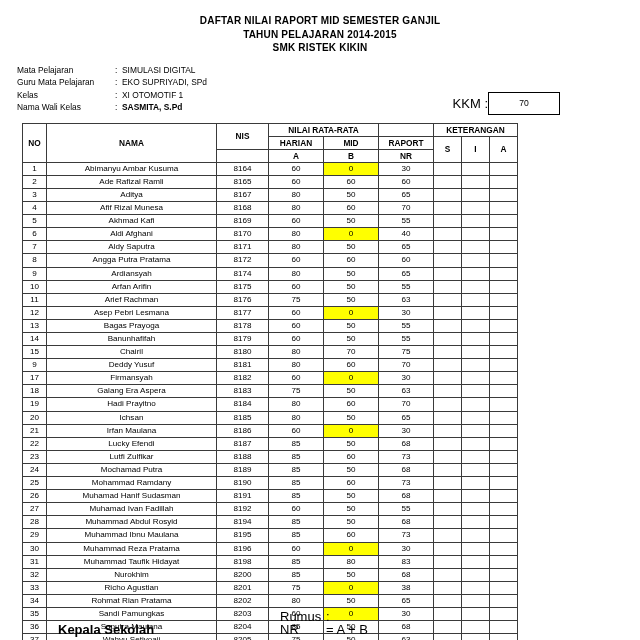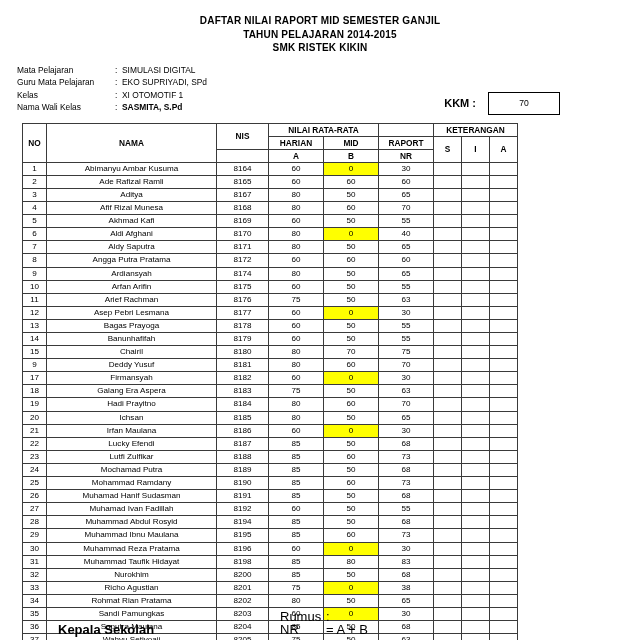--- a/index.html
+++ b/index.html
@@ -31,21 +31,21 @@
     vertical-align: top; white-space: nowrap;
   }
   .info-label { width: 98px; }
   .info-sep { width: 7px; }
   .info-value.bold { font-weight: bold; }
 
   .kkm-wrap {
     margin-left: auto; display: flex; align-items: center;
     margin-top: 28px; margin-right: 52px;
   }
-  .kkm-label { font-size: 11px; font-weight: bold; margin-right: 12px; }
+  .kkm-label { font-size: 13px; font-weight: normal; }
   .kkm-box {
     width: 72px; height: 23px; border: 1.3px solid #000;
     display: flex; align-items: center; justify-content: center;
     font-size: 8.6px;
   }
 
   
   .table-wrap { margin-top: 8px; padding-left: 22px; }
   table.grades {
     border-collapse: collapse;

